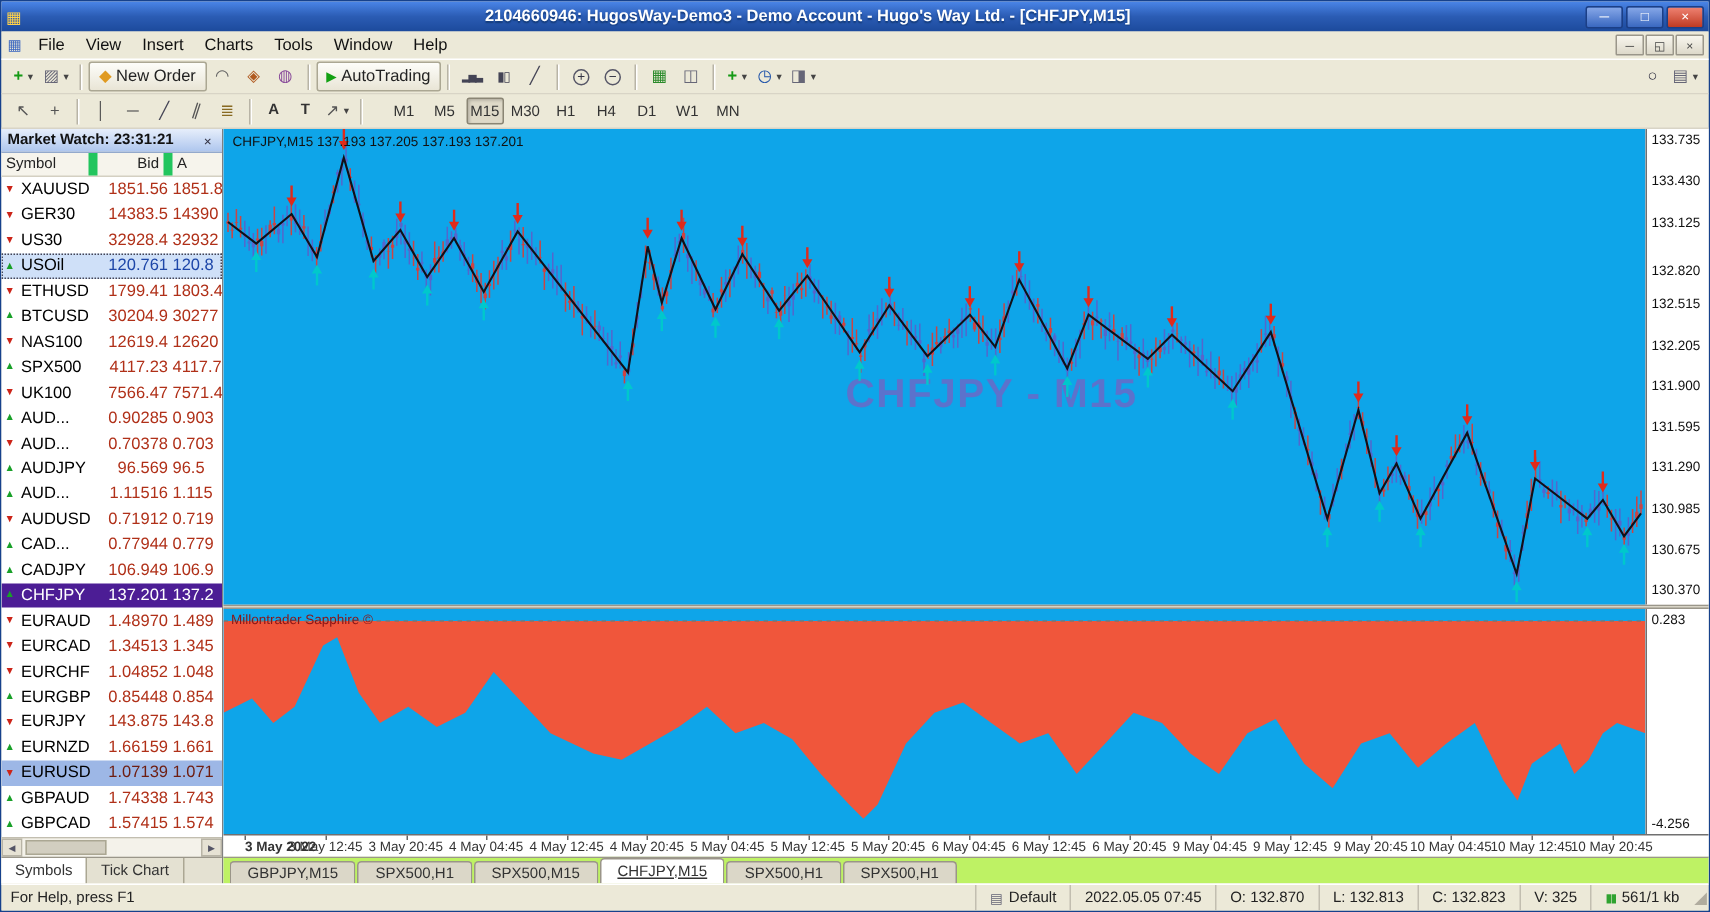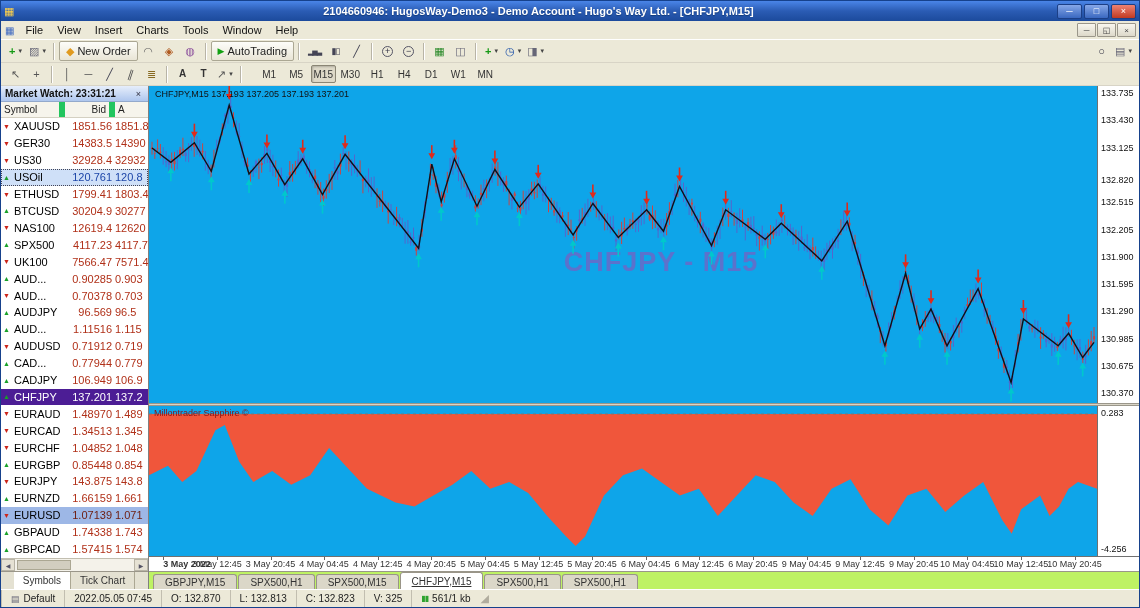--- a/index.html
+++ b/index.html
@@ -73,21 +73,21 @@
   .mw-row.sel-light{background:#cfe0f8;outline:1px dotted #445;outline-offset:-1px;}
   .mw-row.sel-light .bid,.mw-row.sel-light .ask{color:#1d46a8;}
   .mw-row.sel-active{background:#4c1d95;}
   .mw-row.sel-active .nm,.mw-row.sel-active .bid,.mw-row.sel-active .ask{color:#fff;}
   .mw-row.sel-mid{background:#9db7e6;}
   .mw-row.sel-mid .bid,.mw-row.sel-mid .ask{color:#6e1d10;}
   .mw-scroll{height:13px;flex:none;display:flex;align-items:stretch;background:#ece9d8;border-top:1px solid #c2beb0;}
   .scr-btn{width:14px;display:flex;align-items:center;justify-content:center;font-size:6px;color:#556;border:1px solid #b8b4a6;background:#e6e2d4;}
   .scr-track{flex:1;background:#f4f2ea;position:relative;}
   .scr-thumb{position:absolute;left:2px;top:1px;bottom:1px;width:45%;background:#d2cec0;border:1px solid #aba793;}
-  .mw-tabs{height:18px;flex:none;display:flex;background:#e4e1d2;font-size:10px;border-top:1px solid #9a968a;justify-content:center;}
+  .mw-tabs{height:18px;flex:none;display:flex;background:#e4e1d2;font-size:10px;border-top:1px solid #9a968a;}
   .mw-tab{padding:0 9px;display:flex;align-items:center;border-right:1px solid #aba793;color:#333;}
   .mw-tab.active{background:#fff;}
 
   
   .chart-col{flex:1;min-width:0;display:flex;flex-direction:column;background:#fff;}
   .pane{display:flex;min-height:0;}
   .pane-main{flex:1;}
   .pane-ind{height:150px;flex:none;}
   .plot{flex:1;position:relative;overflow:hidden;background:#0ea5e9;}
   .plot svg{display:block;}
@@ -1430,20 +1430,21 @@
           <span class="ctab">SPX500,M15</span>
           <span class="ctab active">CHFJPY,M15</span>
           <span class="ctab">SPX500,H1</span>
           <span class="ctab">SPX500,H1</span>
         </div>
     </div>
 
   </div>
 
   <div class="statusbar">
+    <div class="sb-cell sb-help">For Help, press F1</div>
     <div class="sb-cell">
       <span class="doc-ic">▤</span>
       <span>Default</span>
     </div>
     <div class="sb-cell">2022.05.05 07:45</div>
     <div class="sb-cell">O: 132.870</div>
     <div class="sb-cell">L: 132.813</div>
     <div class="sb-cell">C: 132.823</div>
     <div class="sb-cell">V: 325</div>
     <div class="sb-cell">

